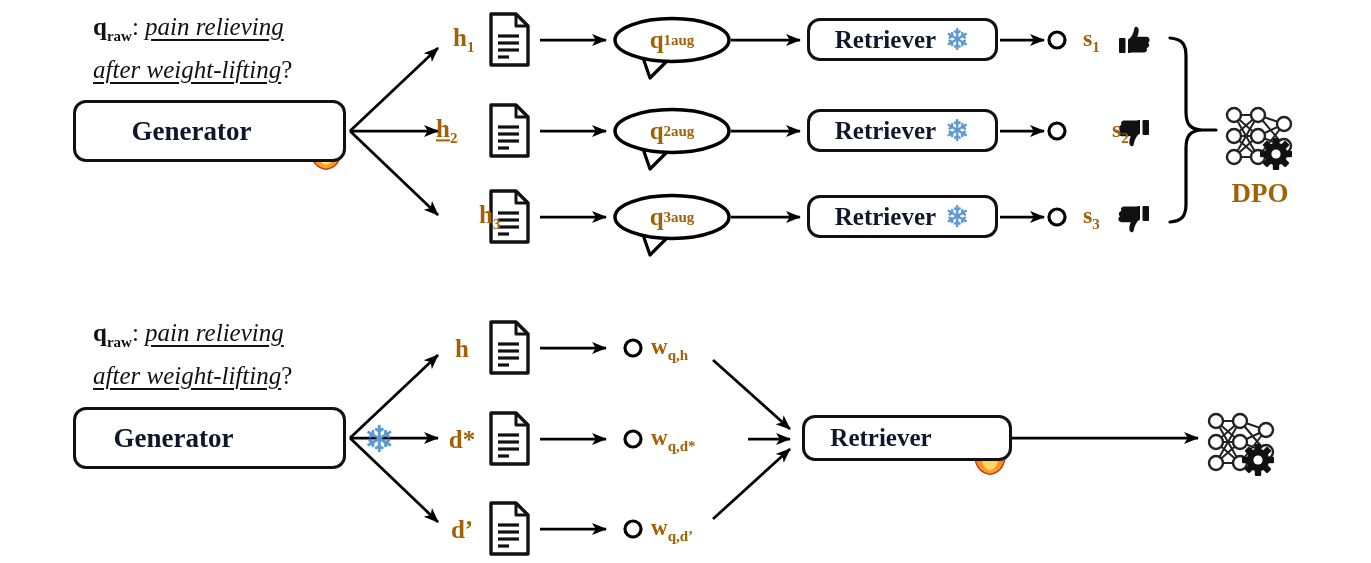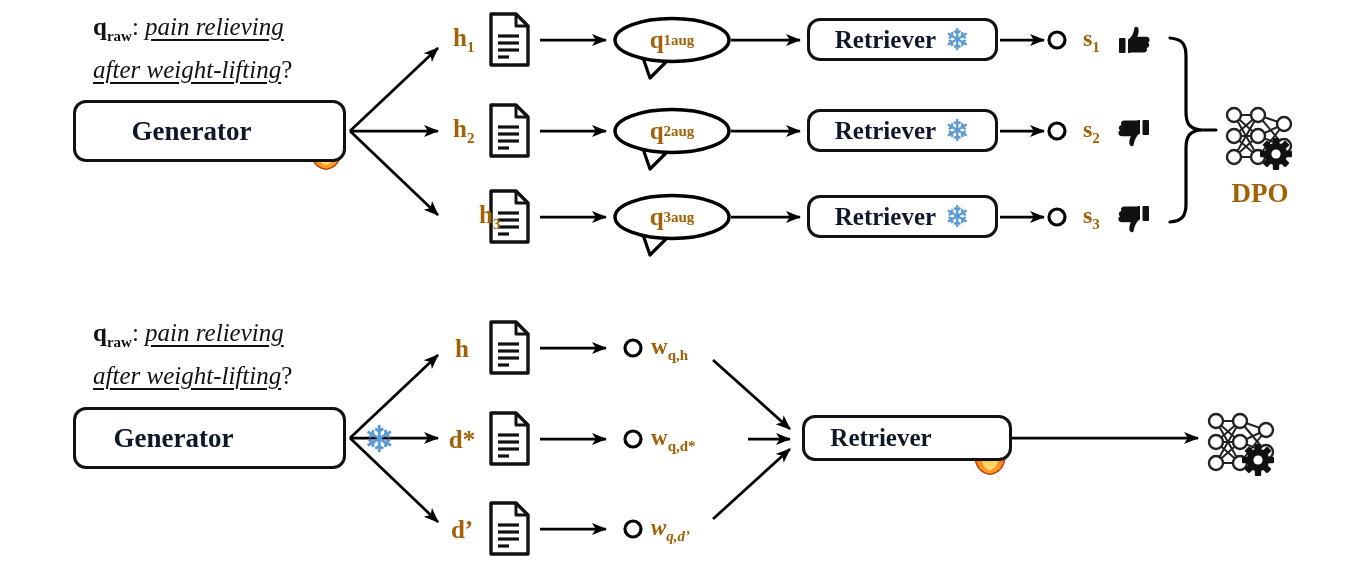--- a/index.html
+++ b/index.html
@@ -291,21 +291,21 @@
   <div class="abs q-text" style="left:93px;top:10px;">
     <div><span class="qsym">q</span><sub class="s">raw</sub><span>: </span><span class="it u">pain relieving</span></div>
     <div><span class="it u">after weight-lifting</span><span>?</span></div>
   </div>
 
   <div class="node-box" style="left:73px;top:100px;width:273px;height:62px;padding-right:36px;">
     <span class="box-label" style="font-size:27px;">Generator</span>
   </div>
 
   <div class="abs lbl row-label vcenter" style="left:453px;top:42px;"><span>h</span><sub class="s">1</sub></div>
-  <div class="abs lbl row-label vcenter" style="left:453px;top:133px;"><span>h</span><sub class="s">2</sub></div>
+  <div class="abs lbl row-label vcenter" style="left:436px;top:133px;text-decoration:underline;"><span>h</span><sub class="s">2</sub></div>
   <div class="abs lbl row-label vcenter" style="left:479px;top:219px;"><span>h</span><sub class="s">3</sub></div>
 
   <div class="abs lbl bubble-label" style="left:617px;top:21px;width:110px;height:38px;">
       <span>q</span>
       <sup class="s">1</sup>
       <sub class="s">aug</sub>
     </div>
   <div class="abs lbl bubble-label" style="left:617px;top:112px;width:110px;height:38px;">
       <span>q</span>
       <sup class="s">2</sup>
@@ -324,41 +324,41 @@
   <div class="node-box" style="left:807px;top:109px;width:191px;height:43px;">
     <span class="box-label" style="font-size:25px;">Retriever</span>
     <span class="snow" style="font-size:30px;margin-left:9px;">❄</span>
   </div>
   <div class="node-box" style="left:807px;top:195px;width:191px;height:43px;">
     <span class="box-label" style="font-size:25px;">Retriever</span>
     <span class="snow" style="font-size:30px;margin-left:9px;">❄</span>
   </div>
 
   <div class="abs lbl score-label vcenter" style="left:1083px;top:42px;"><span>s</span><sub class="s">1</sub></div>
-  <div class="abs lbl score-label vcenter" style="left:1083px;top:133px;"><span>s</span><sub class="s">2</sub></div>
+  <div class="abs lbl score-label vcenter" style="left:1112px;top:133px;"><span>s</span><sub class="s">2</sub></div>
   <div class="abs lbl score-label vcenter" style="left:1083px;top:219px;"><span>s</span><sub class="s">3</sub></div>
 
   <div class="abs lbl dpo-label" style="left:1220px;top:178px;width:80px;">DPO</div>
 
   <div class="abs q-text" style="left:93px;top:316px;">
     <div><span class="qsym">q</span><sub class="s">raw</sub><span>: </span><span class="it u">pain relieving</span></div>
     <div><span class="it u">after weight-lifting</span><span>?</span></div>
   </div>
 
   <div class="node-box" style="left:73px;top:407px;width:273px;height:62px;padding-right:72px;">
     <span class="box-label" style="font-size:27px;">Generator</span>
     <span class="snow abs" style="font-size:37px;left:288px;top:8px;">❄</span>
   </div>
 
   <div class="abs lbl row-label vcenter" style="left:445px;top:350px;width:34px;text-align:center;">h</div>
   <div class="abs lbl row-label vcenter" style="left:445px;top:441px;width:34px;text-align:center;">d*</div>
   <div class="abs lbl row-label vcenter" style="left:445px;top:531px;width:34px;text-align:center;">d’</div>
 
   <div class="abs lbl w-label vcenter" style="left:651px;top:350px;text-align:center;"><span>w</span><sub class="s">q,h</sub></div>
   <div class="abs lbl w-label vcenter" style="left:651px;top:441px;"><span>w</span><sub class="s">q,d*</sub></div>
-  <div class="abs lbl w-label vcenter" style="left:651px;top:531px;font-style:italic;"><span>w</span><sub class="s">q,d’</sub></div>
+  <div class="abs lbl w-label vcenter" style="left:651px;top:531px;"><span>w</span><sub class="s">q,d’</sub></div>
 
   <div class="node-box" style="left:802px;top:415px;width:210px;height:46px;padding-right:52px;">
     <span class="box-label" style="font-size:25px;">Retriever</span>
   </div>
 
 
 </div>
 
 </body></html>

